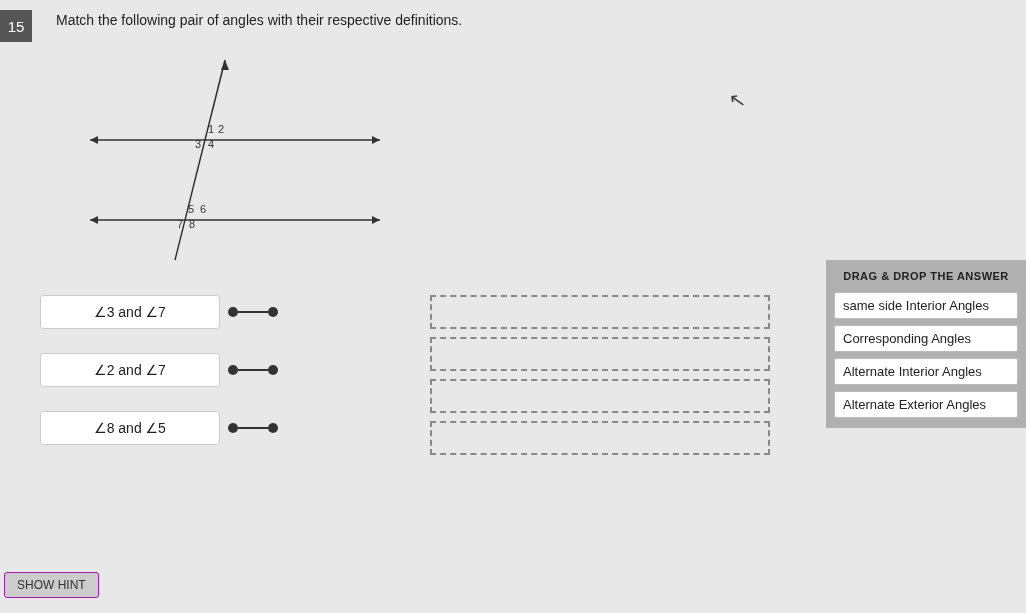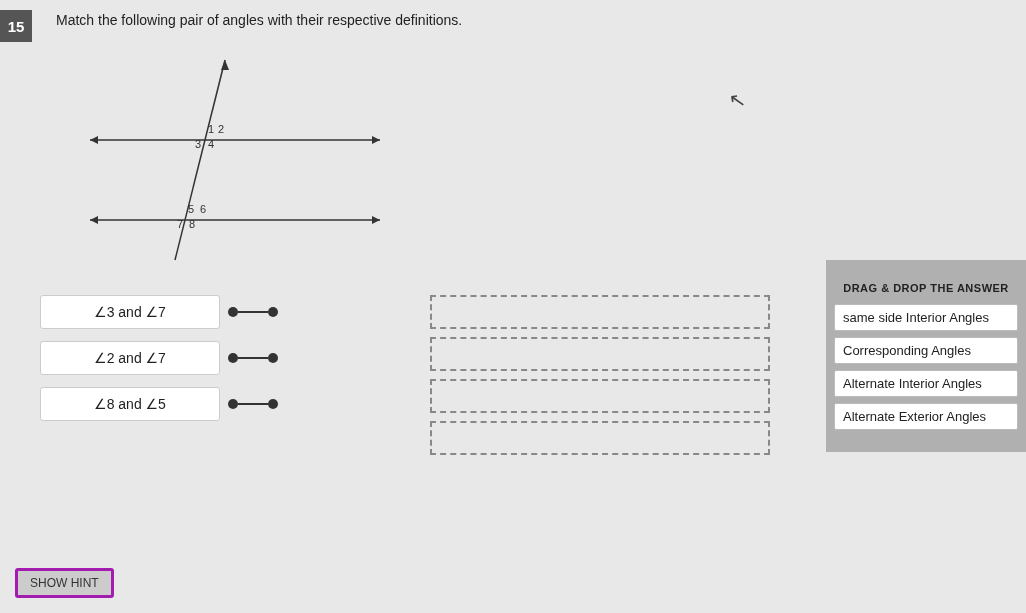--- a/index.html
+++ b/index.html
@@ -17,21 +17,21 @@
       height: 100%;
       position: relative;
     }
     .question-number {
       position: absolute;
       top: 10px;
       left: 0px;
       background: #555;
       color: white;
       font-size: 15px;
-      font-weight: bold;
+      font-weight: normal;
       width: 32px;
       height: 32px;
       display: flex;
       align-items: center;
       justify-content: center;
     }
     .question-title {
       position: absolute;
       top: 12px;
       left: 56px;
@@ -50,21 +50,21 @@
       width: 100%;
       height: 100%;
     }
     
     .angle-pairs {
       position: absolute;
       top: 295px;
       left: 40px;
       display: flex;
       flex-direction: column;
-      gap: 12px;
+      gap: 24px;
     }
     .angle-pair-row {
       display: flex;
       align-items: center;
       gap: 8px;
     }
     .angle-pair-box {
       background: white;
       border: 1.5px solid #ccc;
       border-radius: 3px;
@@ -109,21 +109,21 @@
       border: 2px dashed #888;
       background: transparent;
     }
     
     .drag-panel {
       position: absolute;
       top: 260px;
       right: 0px;
       width: 200px;
       background: #b0b0b0;
-      padding: 22px 8px;
+      padding: 10px 8px;
       display: flex;
       flex-direction: column;
       gap: 6px;
     }
     .drag-label {
       font-size: 11px;
       font-weight: bold;
       color: #222;
       text-align: center;
       margin-bottom: 4px;
@@ -135,23 +135,23 @@
       border-radius: 2px;
       padding: 5px 8px;
       font-size: 13px;
       color: #222;
       cursor: grab;
     }
     
     .show-hint-btn {
       position: absolute;
       bottom: 15px;
-      left: 15px;
+      left: 4px;
       background: #ccc;
-      border: 3px solid #a21caf;
+      border: 1px solid #a21caf;
       border-radius: 3px;
       padding: 5px 12px;
       font-size: 12px;
       color: #333;
       cursor: pointer;
     }
     
     .cursor-icon {
       position: absolute;
       top: 88px;

